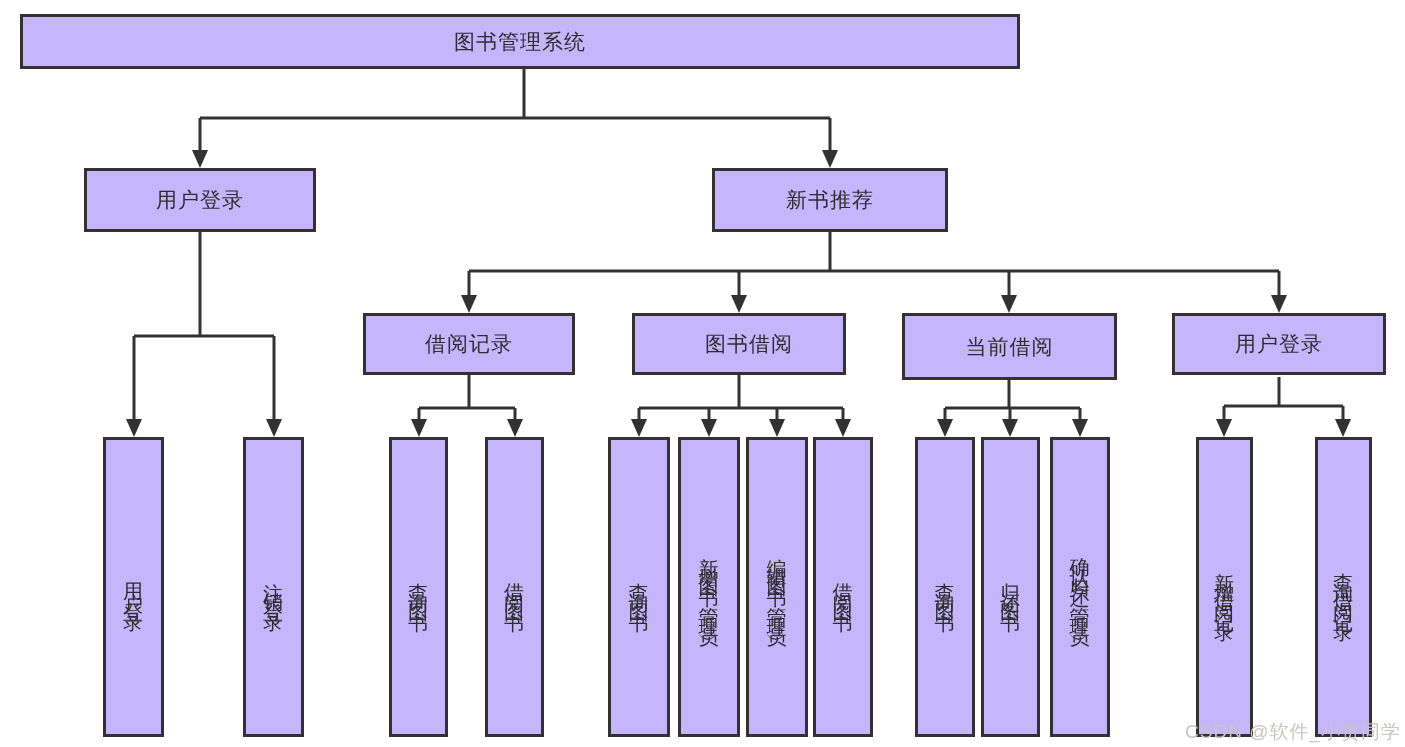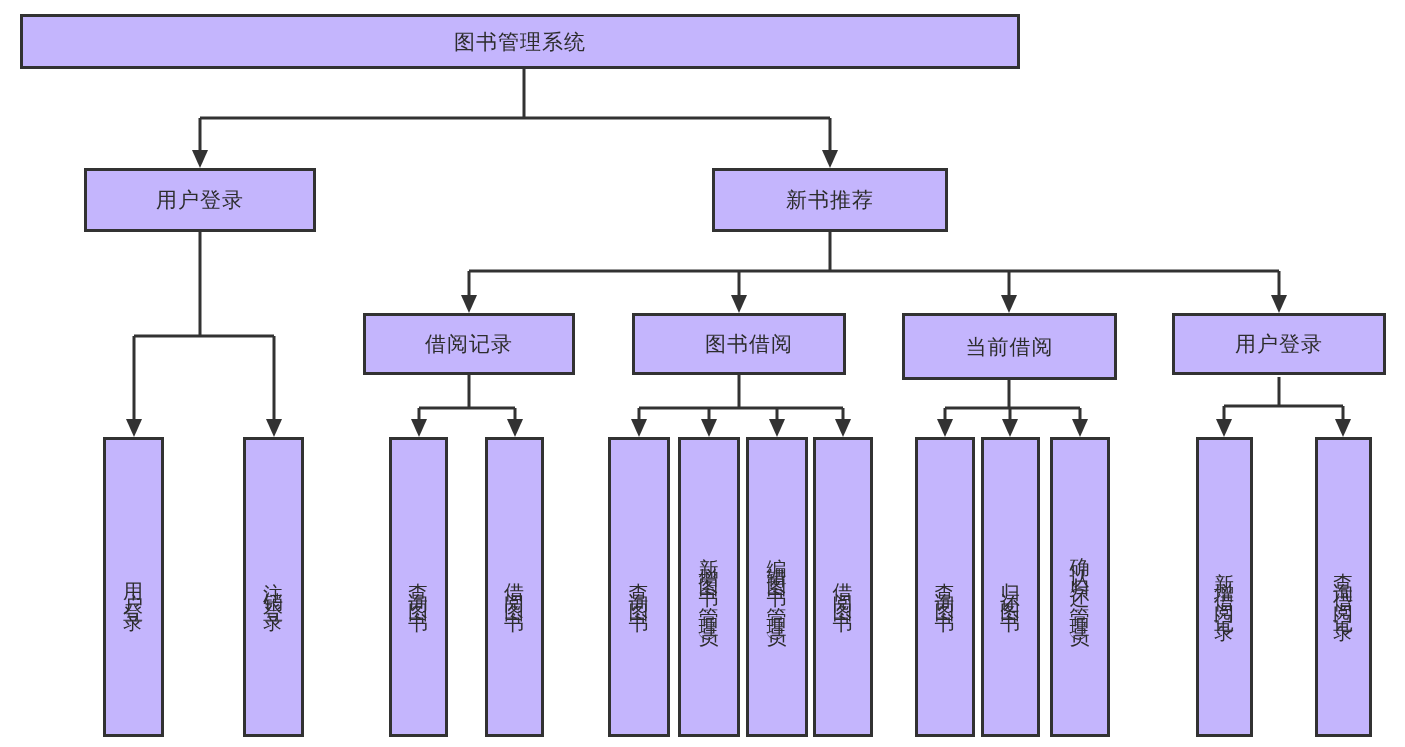--- a/index.html
+++ b/index.html
@@ -136,13 +136,14 @@
       <div class="box v" style="left: 1050px; top: 437px; width: 60px; height: 300px;">
         <span class="label">确认归还（管理员）</span>
       </div>
       <div class="box v" style="left: 1196px; top: 437px; width: 57px; height: 300px;">
         <span class="label">新增借阅记录</span>
       </div>
       <div class="box v" style="left: 1315px; top: 437px; width: 57px; height: 300px;">
         <span class="label">查询借阅记录</span>
       </div>
     </div>
+  <div class="watermark">CSDN @软件_小贺同学</div>
 </div>
 
 </body></html>

